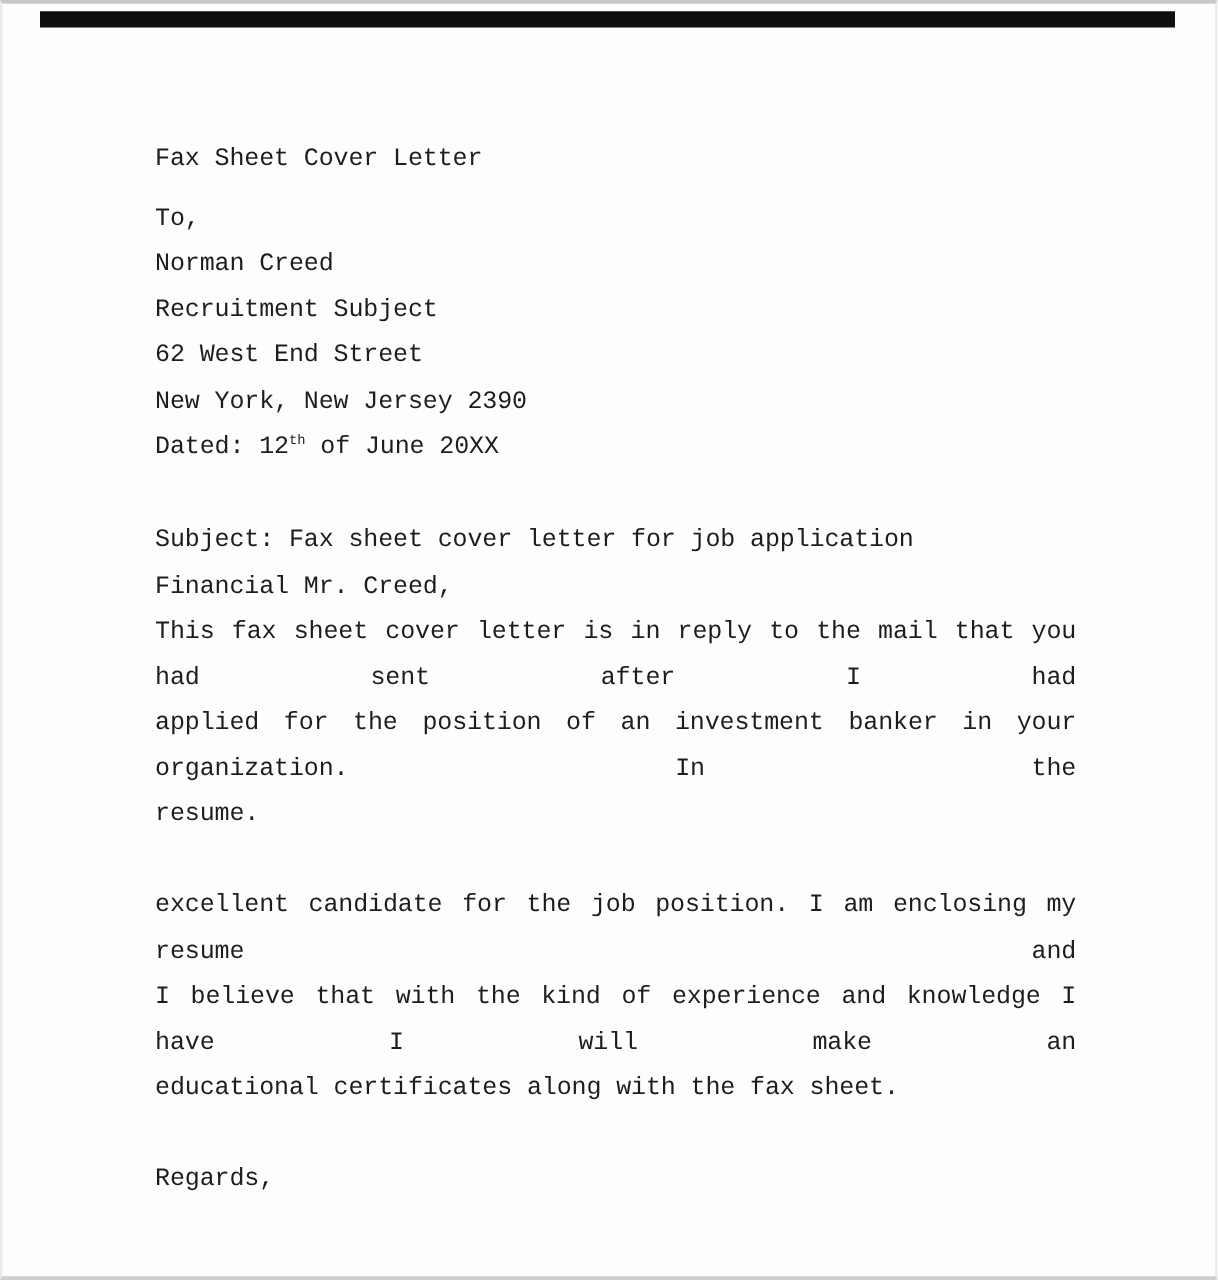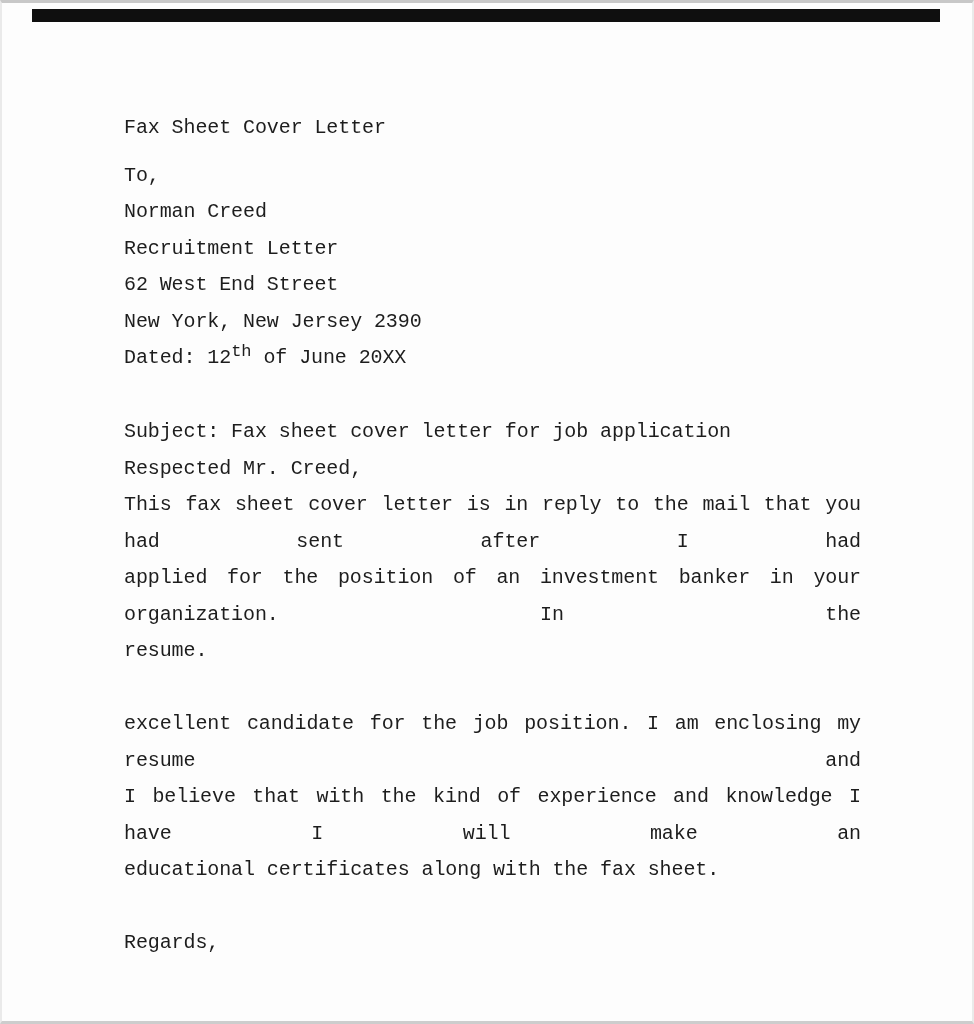--- a/index.html
+++ b/index.html
@@ -39,49 +39,49 @@
     letter-spacing: -0.1px;
   }
   .letter p, .letter div.line { margin: 0; padding: 0; }
   .title { margin: 0 0 11px 0; }
   .mt { margin-top: 36.5px; }
   .jline {
     text-align: justify;
     text-align-last: justify;
   }
   .ordinal {
-    font-size: 17px;
+    font-size: 11px;
     position: relative;
     top: -7px;
     letter-spacing: 0;
     margin-top: 40px;
   }
 </style>
 </head>
 <body>
 
 <div class="page">
   <div class="top-bar"></div>
 
   <div class="letter">
 
     <p class="title">Fax Sheet Cover Letter</p>
 
     <div class="addr mt-small" style="margin-top:11px;">
       <div class="line">To,</div>
       <div class="line">Norman Creed</div>
-      <div class="line">Recruitment Letter</div>
+      <div class="line">Recruitment Subject</div>
       <div class="line">62 West End Street</div>
       <div class="line">New York, New Jersey 2390</div>
       <div class="line"><span>Dated: 12</span><span class="ordinal">th</span><span> of June 20XX</span></div>
     </div>
 
     <div class="mt">
       <div class="line">Subject: Fax sheet cover letter for job application</div>
-      <div class="line">Respected Mr. Creed,</div>
+      <div class="line">Financial Mr. Creed,</div>
       <div>
         <div class="line jline">This fax sheet cover letter is in reply to the mail that you had sent after I had</div>
         <div class="line jline">applied for the position of an investment banker in your organization. In the</div>
         <div class="line">resume.</div>
       </div>
     </div>
 
     <div class="mt">
       <div class="line jline">excellent candidate for the job position. I am enclosing my resume and</div>
       <div class="line jline">I believe that with the kind of experience and knowledge I have I will make an</div>

